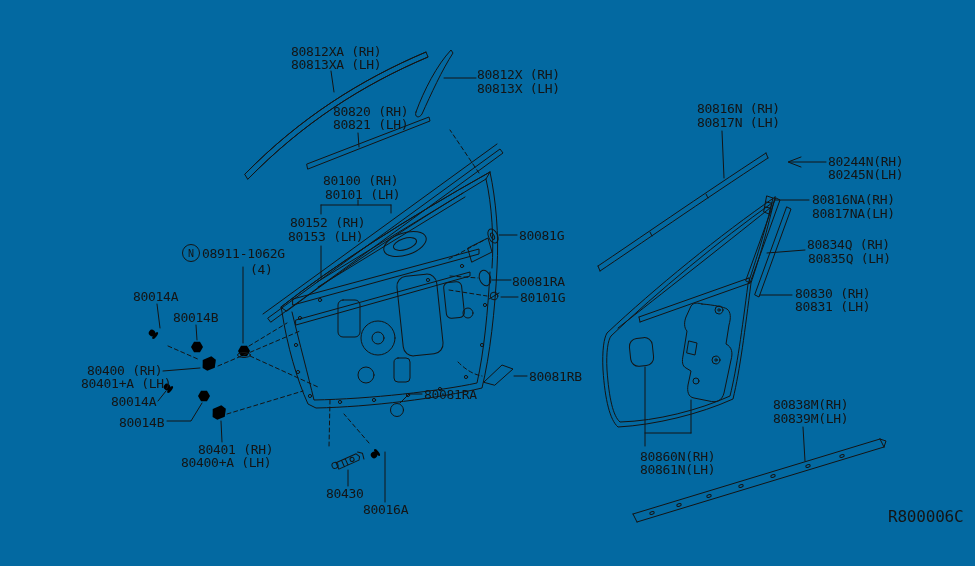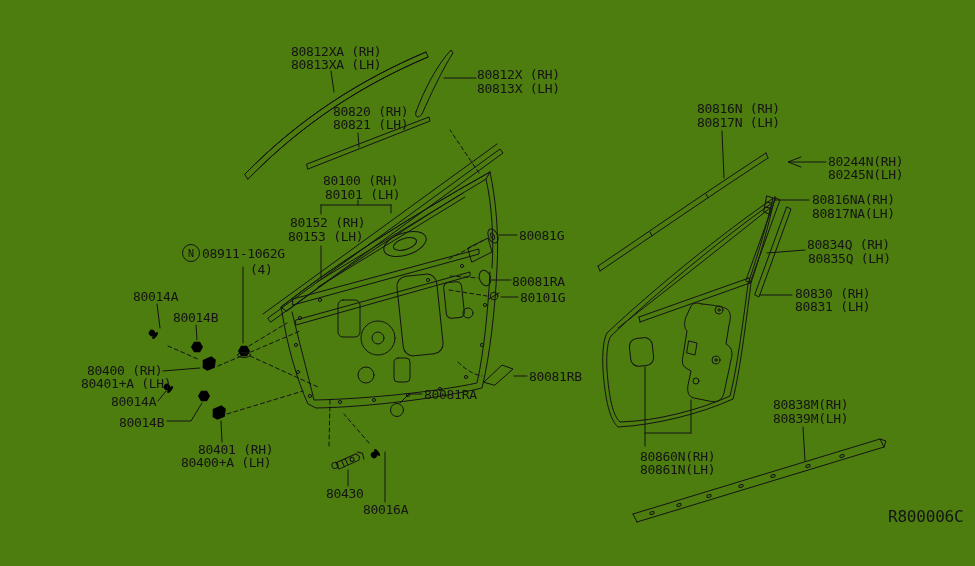--- a/index.html
+++ b/index.html
@@ -1,16 +1,16 @@
 <!DOCTYPE html>
 <html><head>
 <meta charset="utf-8">
 <style>
   html,body { margin:0; padding:0; background:#fff; }
-  .stage { position:relative; width:975px; height:566px; background:#4d7c0f; overflow:hidden; }
+  .stage { position:relative; width:975px; height:566px; background:#0369a1; overflow:hidden; }
   svg { display:block; }
   .art path, .art line, .art polyline, .art polygon, .art circle, .art ellipse, .art rect {
     stroke:#141414; stroke-width:1; fill:none; stroke-linecap:round; stroke-linejoin:round;
   }
   .dash path, .dash line { stroke-dasharray:4 3; }
   .t { font-family:"DejaVu Sans Mono", monospace; font-size:13px; letter-spacing:-0.3px; fill:#141414; }
   .sym { font-family:"DejaVu Sans Mono", monospace; font-size:10px; fill:#141414; }
   .code { font-family:"DejaVu Sans Mono", monospace; font-size:16px; letter-spacing:-0.2px; fill:#141414; }
 </style>
 </head>

